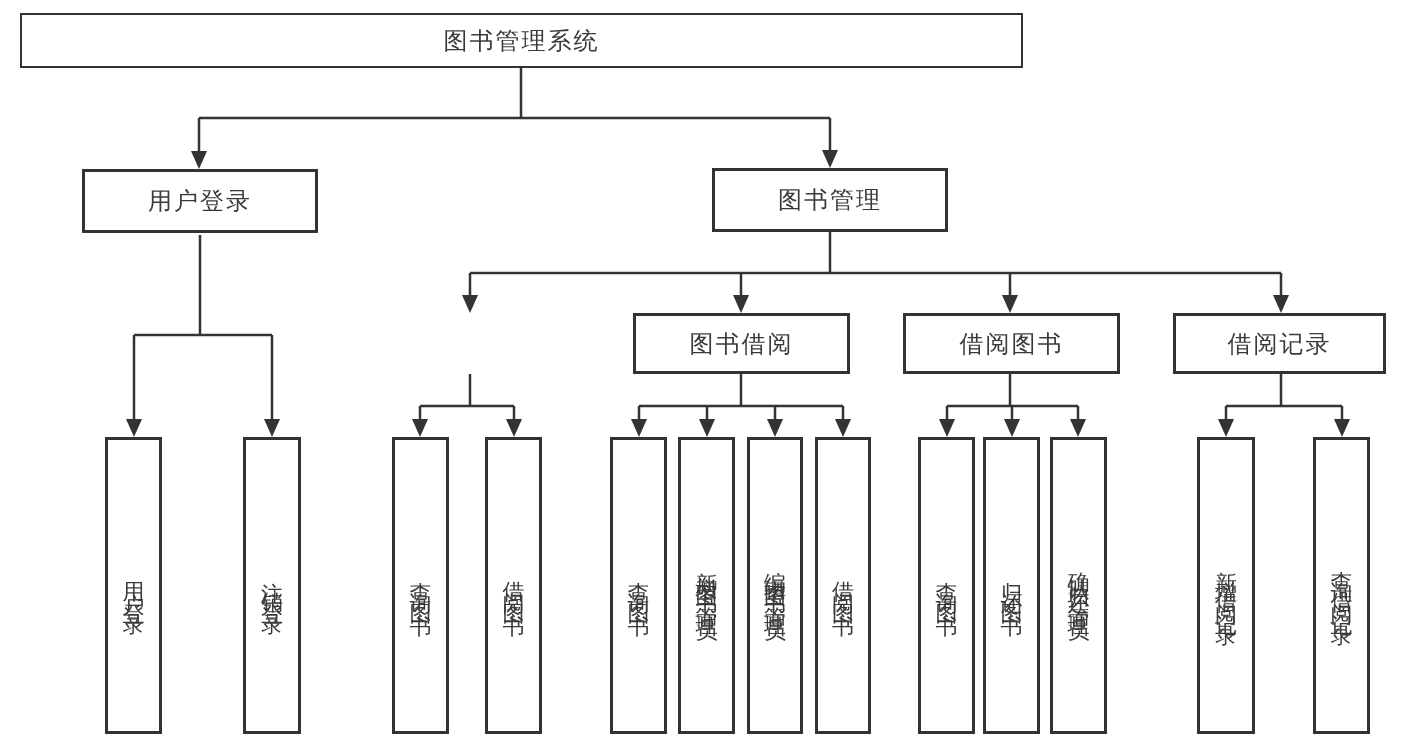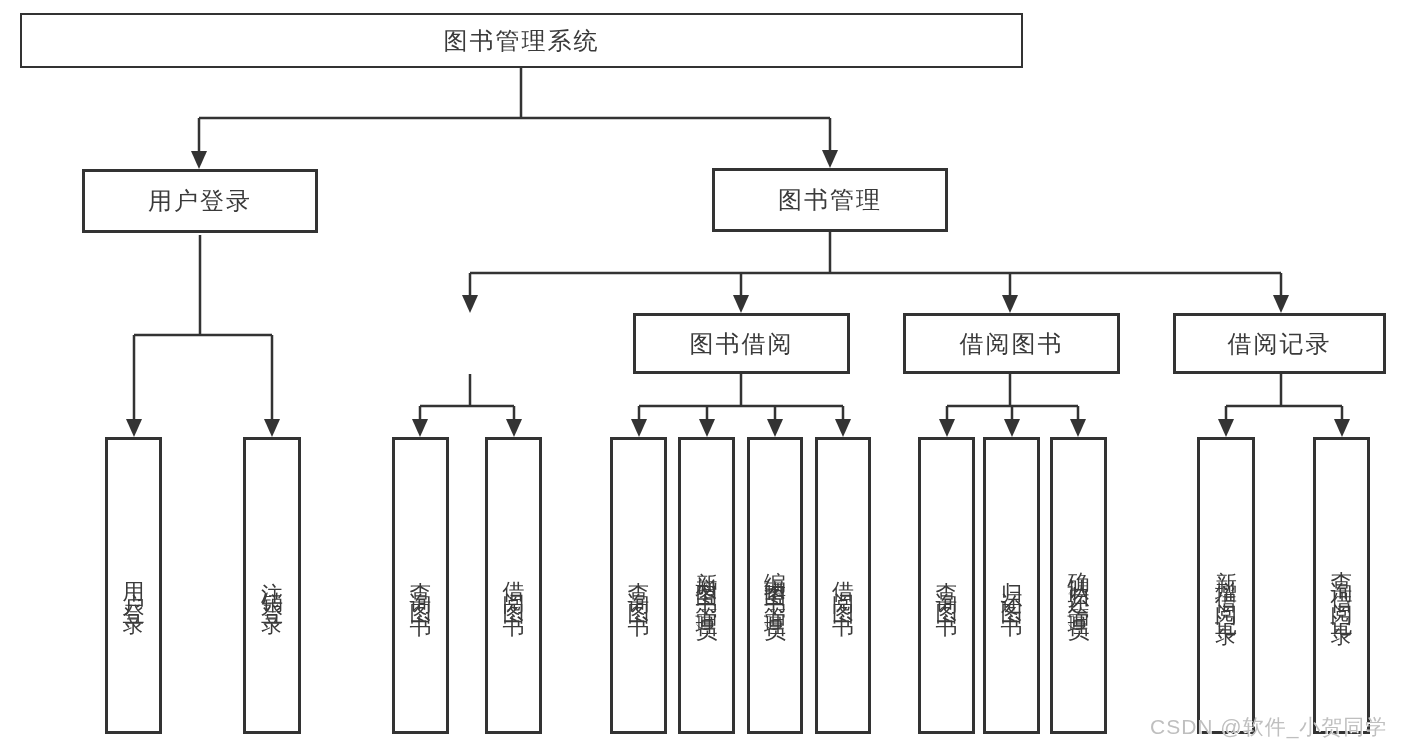--- a/index.html
+++ b/index.html
@@ -146,15 +146,14 @@
     <span class="v-label tight">确认归还（管理员）</span>
   </div>
 
   <div class="box" style="left:1197px;top:437px;width:58px;height:297px;">
     <span class="v-label">新增借阅记录</span>
   </div>
   <div class="box" style="left:1313px;top:437px;width:57px;height:297px;">
     <span class="v-label">查询借阅记录</span>
   </div>
 
-  <div class="watermark">CSDN @软件_小贺同学</div>
 
 </div>
 
 </body></html>

